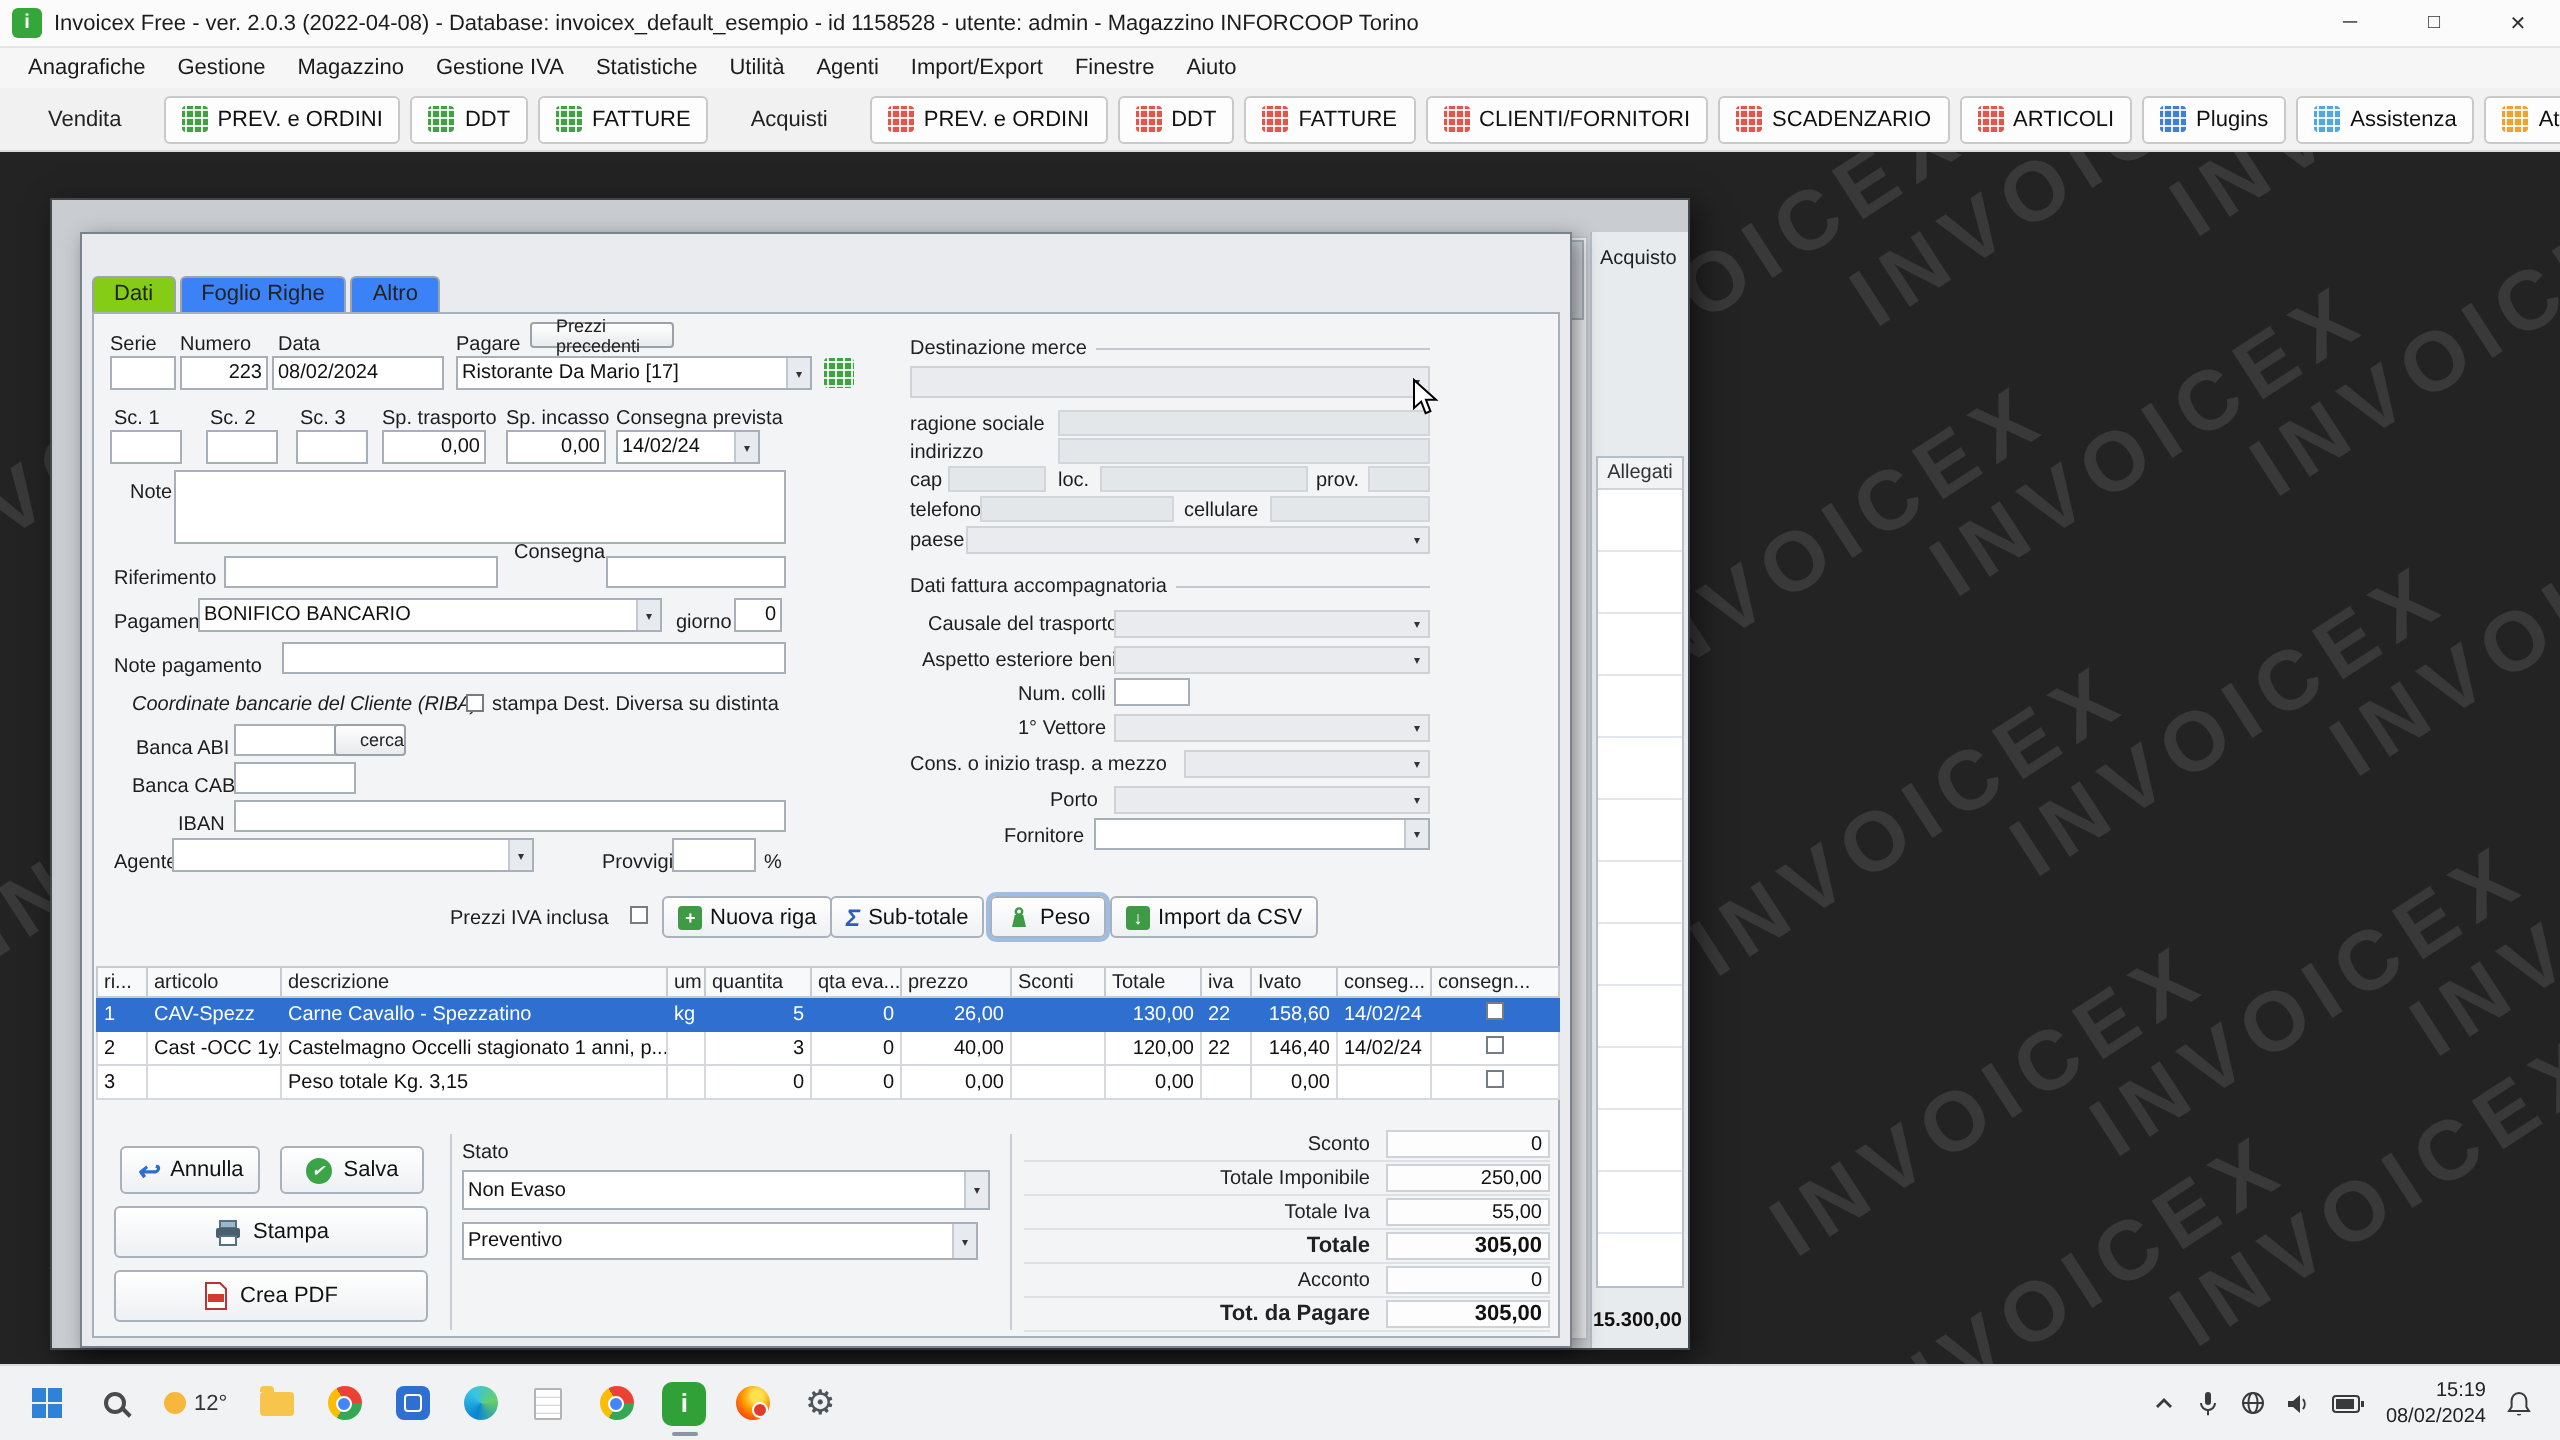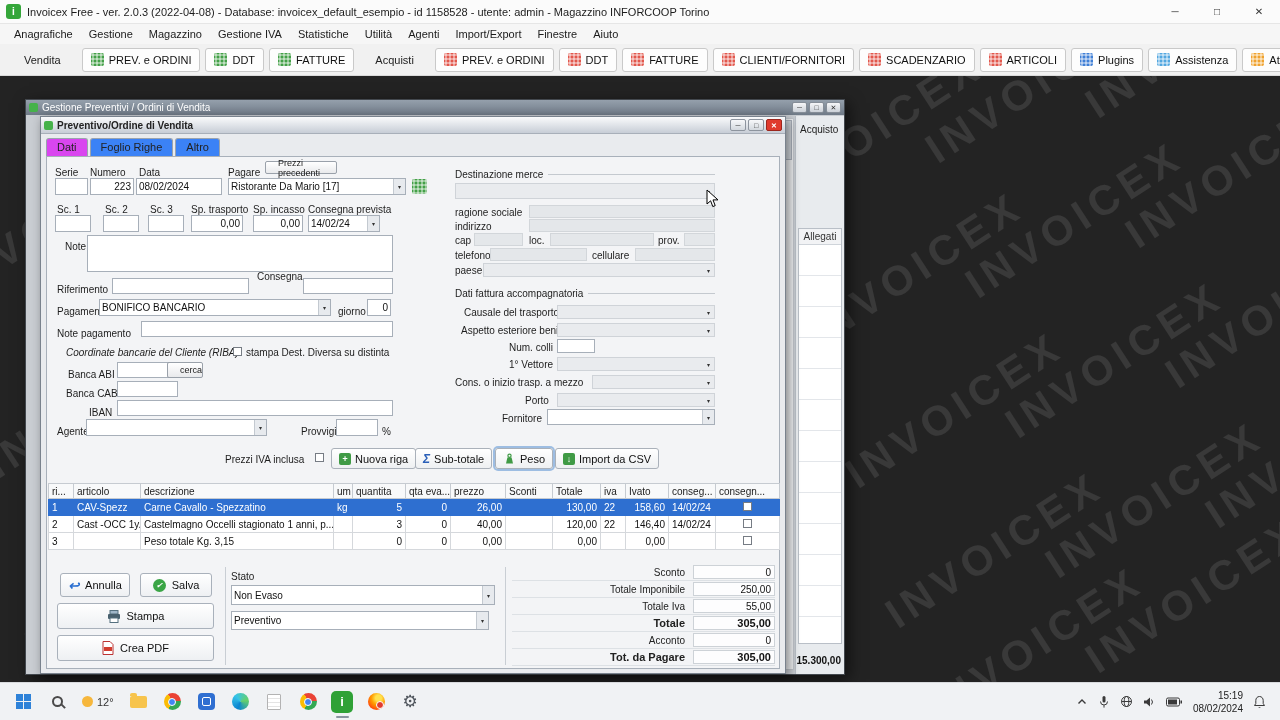--- a/index.html
+++ b/index.html
@@ -36,21 +36,21 @@
 .alleg .rw{height:31px;border-bottom:1px solid #e3e6ea;}
 .amt{position:absolute;bottom:8px;right:3px;font-size:10px;font-weight:bold;color:#111;}
 
 .inner-win{position:absolute;left:40px;top:115px;width:746px;height:558px;background:#e9ebee;border:1px solid #79828d;box-shadow:3px 3px 10px rgba(0,0,0,.45);}
 .inner-title{height:17px;background:linear-gradient(#fafbfc,#c7cdd6);border-bottom:1px solid #a8afb9;display:flex;align-items:center;gap:4px;padding:0 3px;font-size:10px;font-weight:bold;color:#222;}
 .it-btns{margin-left:auto;display:flex;gap:2px;}
 .it-btn{width:16px;height:12px;background:linear-gradient(#f7f8fa,#d3d8de);border:1px solid #8d949e;border-radius:2px;font-size:7px;line-height:1;display:flex;align-items:center;justify-content:center;color:#333;}
 .it-btn.close{background:#e03a2d;border-color:#9c261d;color:#fff;}
 .tabs{position:absolute;left:5px;top:21px;display:flex;gap:2px;}
 .tab{padding:2px 10px 3px;background:#3b82f6;border:1px solid #9aa3ae;border-bottom:none;border-radius:3px 3px 0 0;font-size:11px;color:#222;}
-.tab.on{background:#d946ef;}
+.tab.on{background:#84cc16;}
 .panel{position:absolute;left:5px;top:39px;width:734px;height:513px;background:#f3f4f6;border:1px solid #a8b0ba;}
 
 .lb{position:absolute;font-size:10px;color:#1d1d1d;white-space:nowrap;}
 .lb.it{font-style:italic;}
 .in{position:absolute;height:17px;border:1px solid #a7afb9;background:#fff;font-size:10px;padding:0 2px;color:#111;}
 .in.num{text-align:right;}
 textarea.in{resize:none;}
 .combo{position:absolute;height:17px;border:1px solid #a7afb9;background:#fff;font-size:10px;display:flex;align-items:center;padding-left:2px;overflow:hidden;}
 .combo .tx{flex:1;overflow:hidden;white-space:nowrap;color:#111;}
 .combo .ar{flex:none;width:12px;height:100%;display:flex;align-items:center;justify-content:center;font-size:6px;color:#333;background:#e7eaee;border-left:1px solid #c3c9d0;}
@@ -206,29 +206,20 @@
     <span class="wm" style="left:1030px;top:400px">INVOICEX</span>
     <span class="wm" style="left:1190px;top:350px">INVOICEX</span>
     <span class="wm" style="left:910px;top:545px">INVOICEX</span>
     <span class="wm" style="left:1070px;top:495px">INVOICEX</span>
     <span class="wm" style="left:-70px;top:120px">INVOICEX</span>
     <span class="wm" style="left:-30px;top:300px">INVOICEX</span>
     <span class="wm" style="left:10px;top:480px">INVOICEX</span>
   </div>
 
   <div class="outer-win">
-    <div class="outer-title">
-      <span class="mini-ico"></span>
-      <span>Gestione Preventivi / Ordini di Vendita</span>
-      <span class="ot-btns">
-        <span class="ot-btn">─</span>
-        <span class="ot-btn">□</span>
-        <span class="ot-btn">✕</span>
-      </span>
-    </div>
     <div class="scrollb">
         <span class="thumb"></span>
       </div>
     <div class="strip">
       <span class="acq">Acquisto</span>
       <div class="alleg">
         <div class="hd">Allegati</div>
         <div class="rw"></div>
         <div class="rw"></div>
         <div class="rw"></div>
@@ -240,29 +231,20 @@
         <div class="rw"></div>
         <div class="rw"></div>
         <div class="rw"></div>
         <div class="rw"></div>
         <div class="rw"></div>
       </div>
       <span class="amt">15.300,00</span>
     </div>
 
     <div class="inner-win" style="left:14px;top:16px;">
-      <div class="inner-title">
-        <span class="mini-ico"></span>
-        <span>Preventivo/Ordine di Vendita</span>
-        <span class="it-btns">
-          <span class="it-btn">─</span>
-          <span class="it-btn">□</span>
-          <span class="it-btn close">✕</span>
-        </span>
-      </div>
       <div class="tabs">
         <span class="tab on">Dati</span>
         <span class="tab">Foglio Righe</span>
         <span class="tab">Altro</span>
       </div>
 
       <div class="panel">
 
         <span class="lb" style="left:8px;top:10px">Serie</span>
         <span class="lb" style="left:43px;top:10px">Numero</span>

